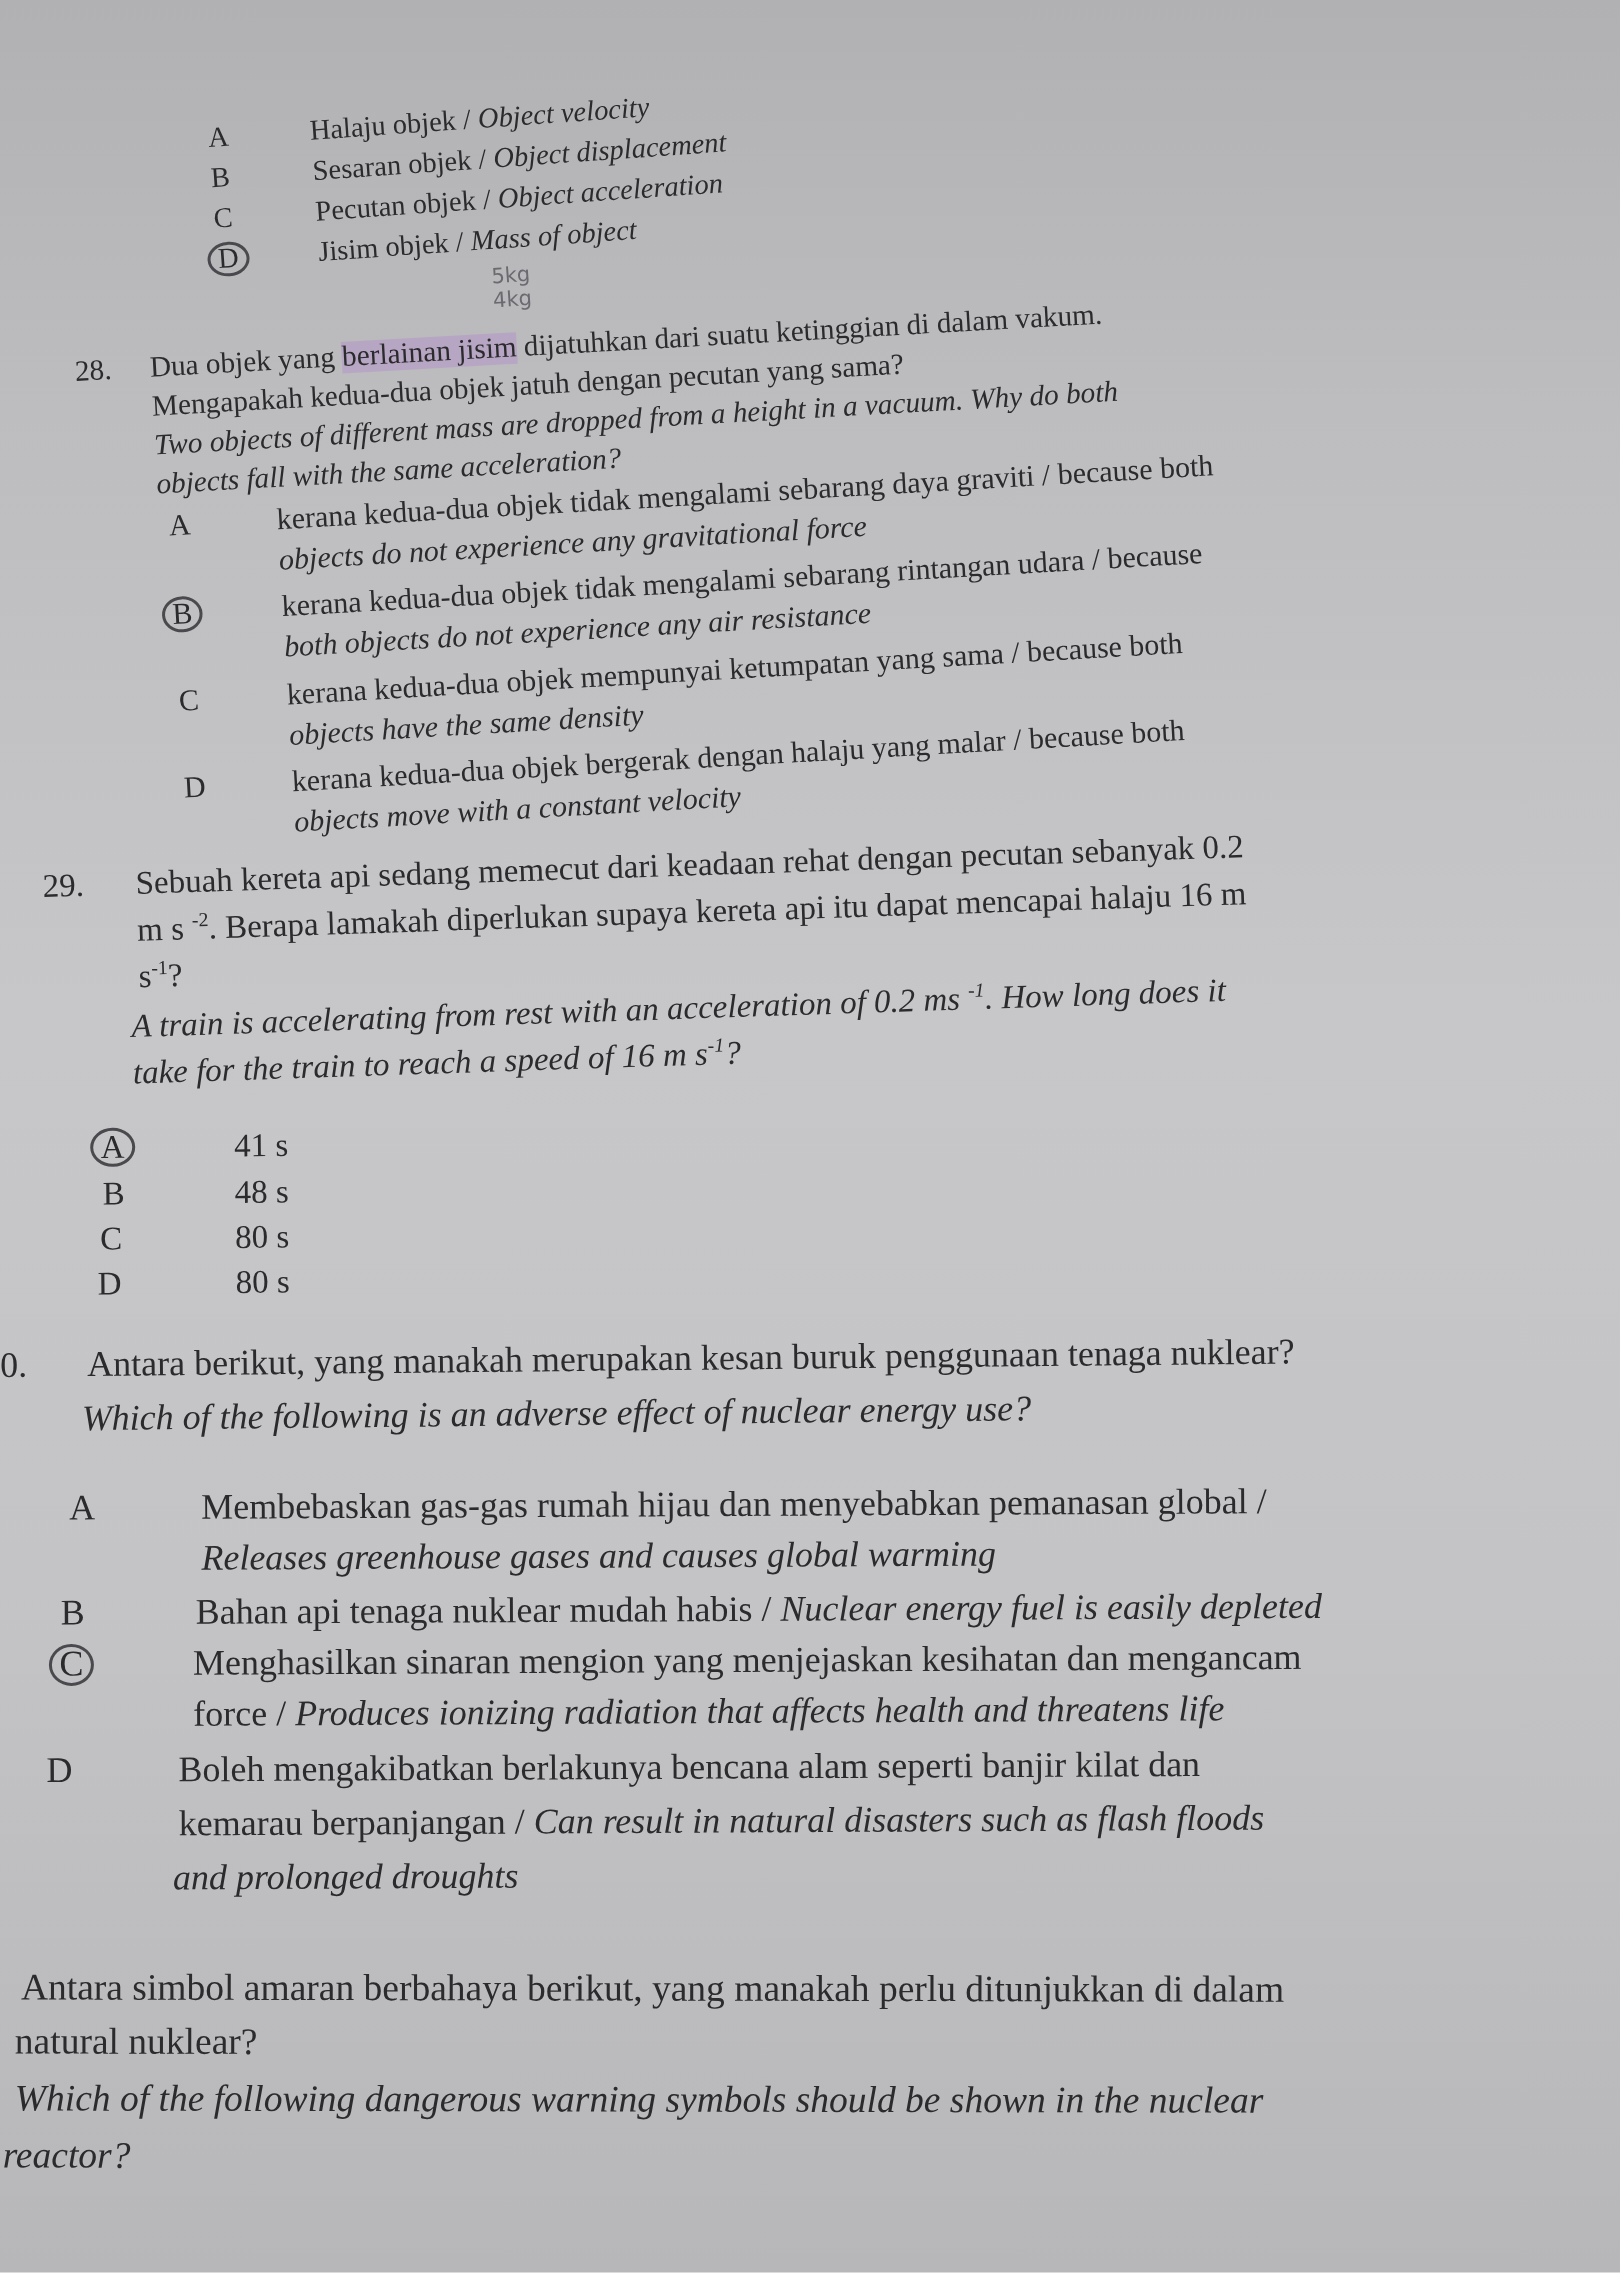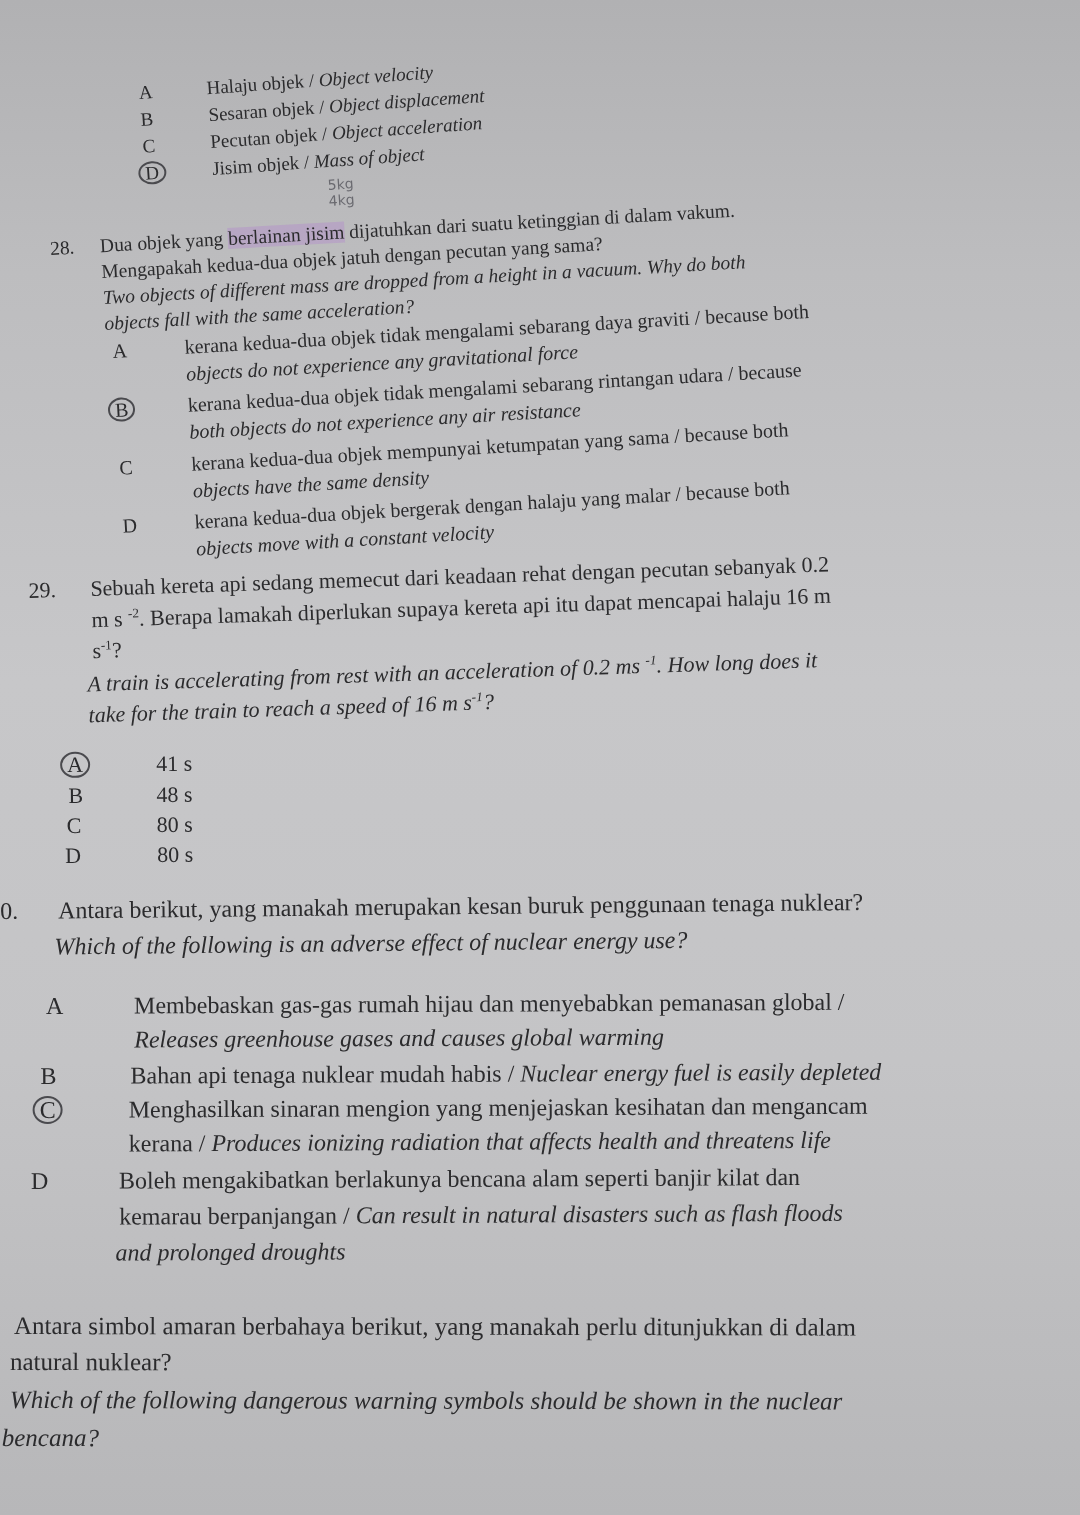--- a/index.html
+++ b/index.html
@@ -118,26 +118,26 @@
 <div class="sec" id="q30-opts">
   <span class="lbl" style="top:0; left:10px">A</span>
   <span class="line" style="top:0">Membebaskan gas-gas rumah hijau dan menyebabkan pemanasan global /</span>
   <span class="line it" style="top:34px">Releases greenhouse gases and causes global warming</span>
 
   <span class="lbl" style="top:70px; left:4px">B</span>
   <span class="line" style="top:70px; left:94px"><span>Bahan api tenaga nuklear mudah habis / </span><span class="it">Nuclear energy fuel is easily depleted</span></span>
 
   <span class="lbl circ" style="top:103px; left:-4px">C</span>
   <span class="line" style="top:104px; left:92px">Menghasilkan sinaran mengion yang menjejaskan kesihatan dan mengancam</span>
-  <span class="line" style="top:138px; left:92px"><span>kerana / </span><span class="it">Produces ionizing radiation that affects health and threatens life</span></span>
+  <span class="line" style="top:138px; left:92px"><span>force / </span><span class="it">Produces ionizing radiation that affects health and threatens life</span></span>
 
   <span class="lbl" style="top:175px; left:-6px">D</span>
   <span class="line" style="top:175px; left:82px">Boleh mengakibatkan berlakunya bencana alam seperti banjir kilat dan</span>
   <span class="line" style="top:211px; left:82px"><span>kemarau berpanjangan / </span><span class="it">Can result in natural disasters such as flash floods</span></span>
   <span class="line it" style="top:247px; left:78px">and prolonged droughts</span>
 </div>
 
 <div class="sec" id="q31">
   <span class="line" style="top:0; left:4px">Antara simbol amaran berbahaya berikut, yang manakah perlu ditunjukkan di dalam</span>
   <span class="line" style="top:36px; left:0">natural nuklear?</span>
   <span class="line it" style="top:74px; left:0">Which of the following dangerous warning symbols should be shown in the nuclear</span>
-  <span class="line it" style="top:112px; left:-8px">bencana?</span>
+  <span class="line it" style="top:112px; left:-8px">reactor?</span>
 </div>
 
 </body></html>

